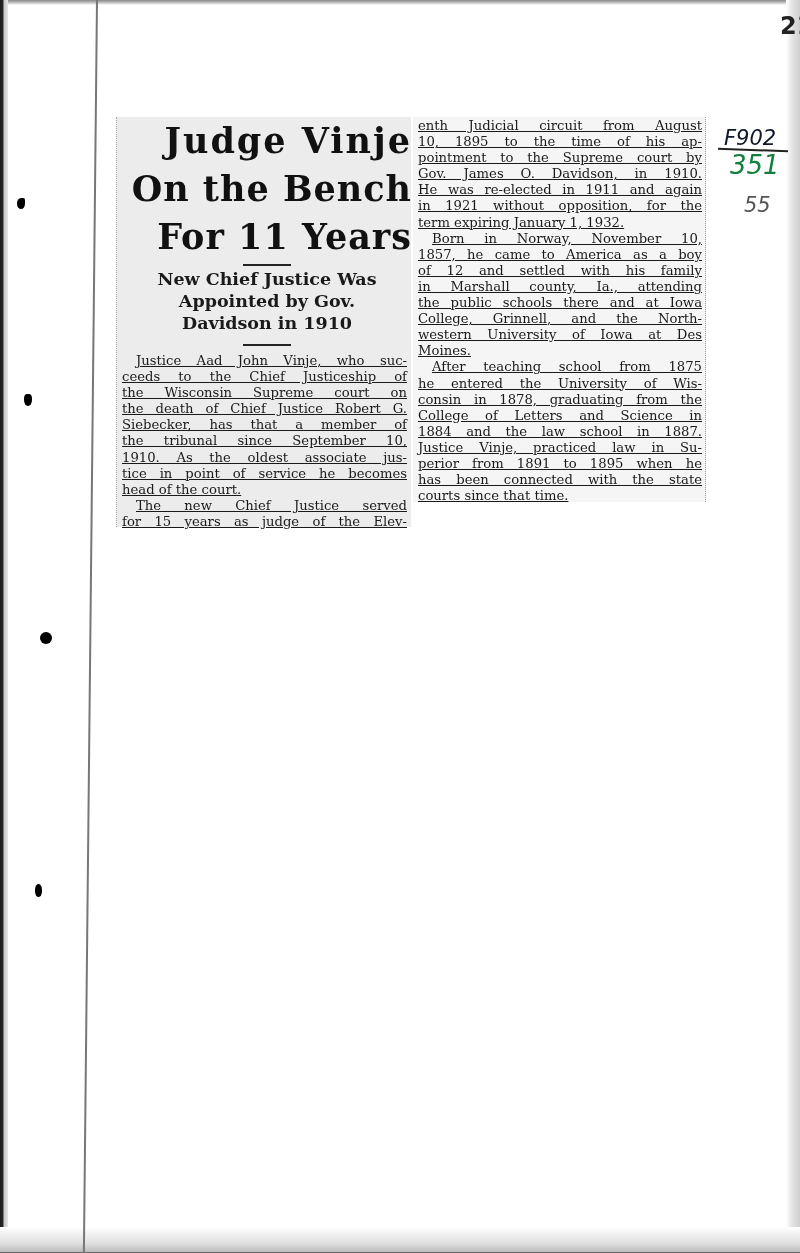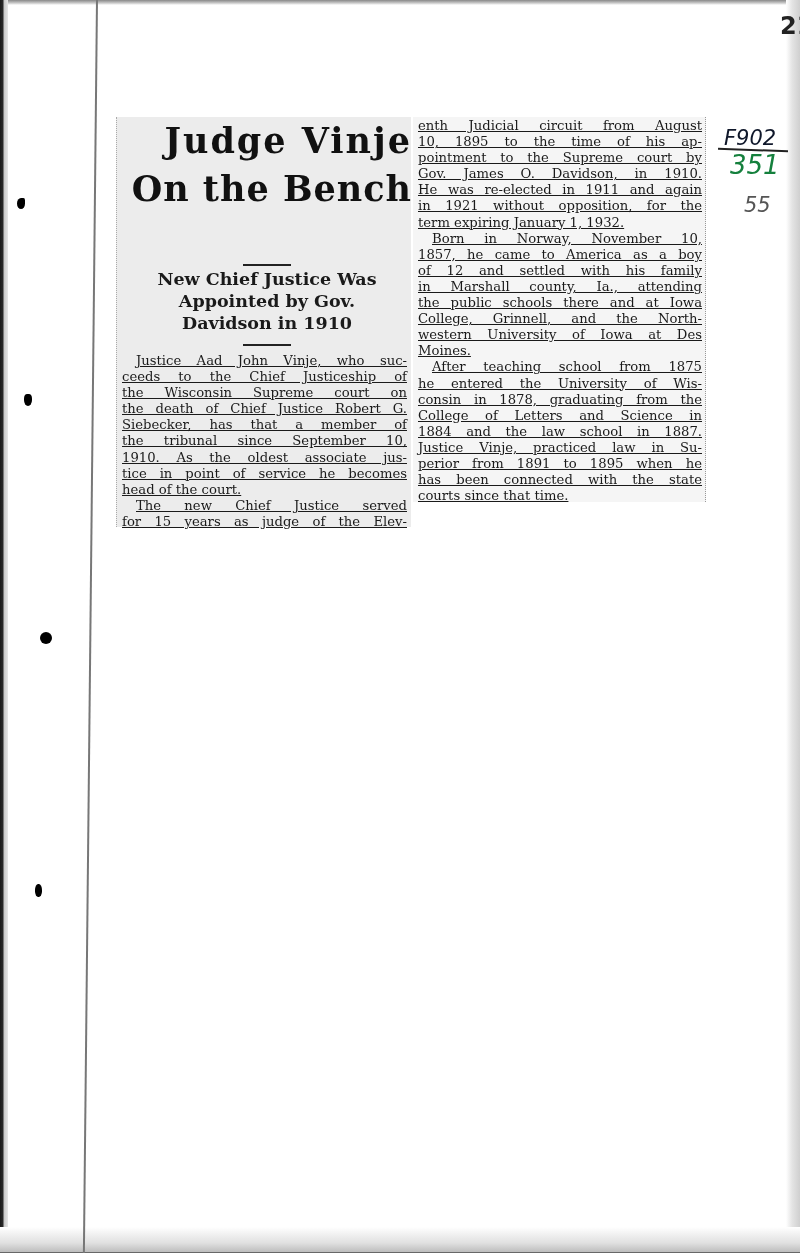--- a/index.html
+++ b/index.html
@@ -95,20 +95,21 @@
 <div class="code-rule"></div>
 <div class="annotation code-bottom">351</div>
 <div class="annotation code-extra">55</div>
 
 <div class="clipping-left"></div>
 <div class="clipping-right"></div>
 
 <div class="headline">
   <div class="l1">Judge Vinje</div>
   <div>On the Bench</div>
+  <div>For 11 Years</div>
 </div>
 
 <div class="rule" style="left:243px;top:264px;"></div>
 
 <div class="subhead">
   <div>New Chief Justice Was</div>
   <div>Appointed by Gov.</div>
   <div>Davidson in 1910</div>
 </div>
 

